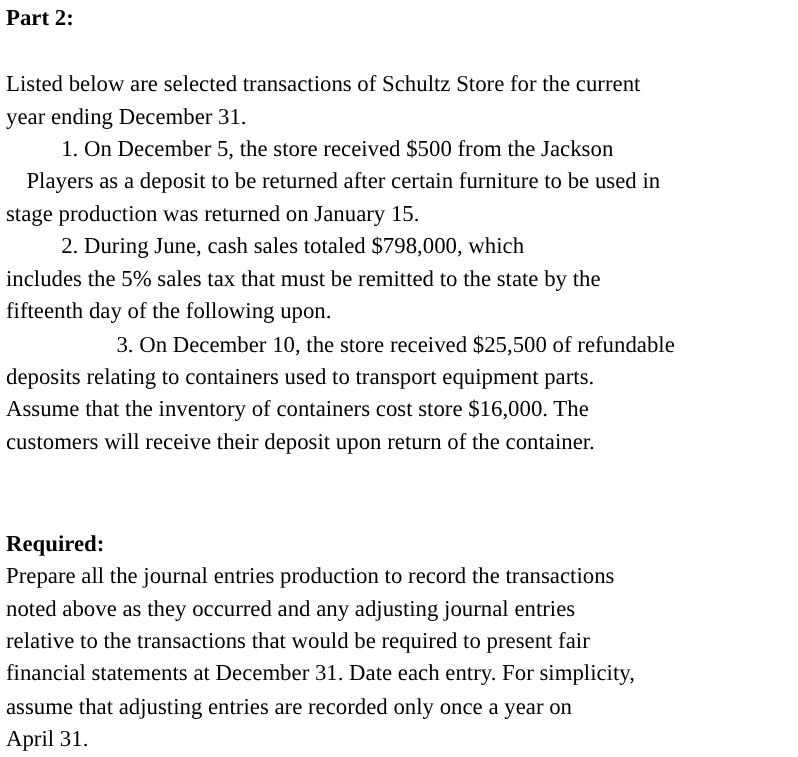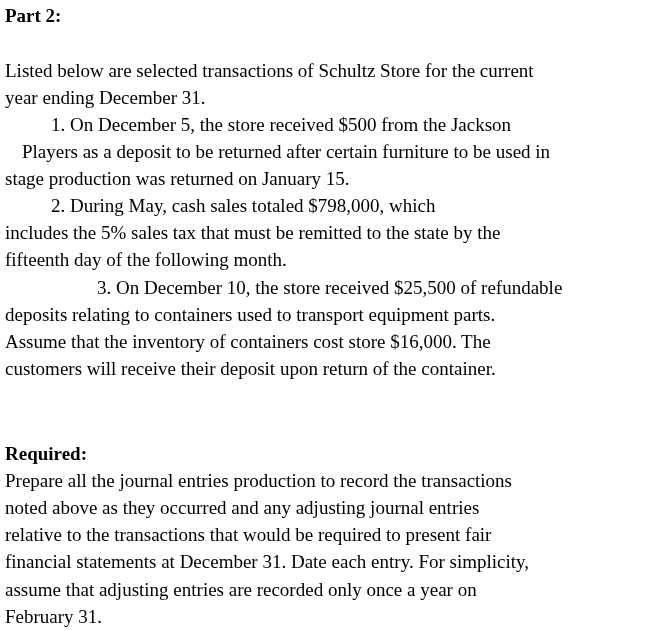--- a/index.html
+++ b/index.html
@@ -47,35 +47,35 @@
     <div class="line" style="top:84px;">year ending December 31.</div>
   </div>
 
   <div>
     <div class="line indent" style="top:111px;">1. On December 5, the store received $500 from the Jackson</div>
     <div class="line" style="top:138px;margin-left:17px;">Players as a deposit to be returned after certain furniture to be used in</div>
     <div class="line" style="top:165px;">stage production was returned on January 15.</div>
   </div>
 
   <div>
-    <div class="line indent" style="top:192px;">2. During May, cash sales totaled $798,000, which</div>
+    <div class="line indent" style="top:192px;">2. During June, cash sales totaled $798,000, which</div>
     <div class="line" style="top:219px;">includes the 5% sales tax that must be remitted to the state by the</div>
-    <div class="line" style="top:246px;">fifteenth day of the following month.</div>
+    <div class="line" style="top:246px;">fifteenth day of the following upon.</div>
   </div>
 
   <div>
     <div class="line indent" style="top:274px;margin-left:46px;">3. On December 10, the store received $25,500 of refundable</div>
     <div class="line" style="top:301px;">deposits relating to containers used to transport equipment parts.</div>
     <div class="line" style="top:328px;">Assume that the inventory of containers cost store $16,000.  The</div>
     <div class="line" style="top:355px;">customers will receive their deposit upon return of the container.</div>
   </div>
 
   <div>
     <div class="line bold" style="top:440px;">Required:</div>
     <div class="line" style="top:467px;">Prepare all the journal entries production to record the transactions</div>
     <div class="line" style="top:494px;">noted above as they occurred and any adjusting journal entries</div>
     <div class="line" style="top:521px;">relative to the transactions that would be required to present fair</div>
     <div class="line" style="top:548px;">financial statements at December 31. Date each entry. For simplicity,</div>
     <div class="line" style="top:576px;">assume that adjusting entries are recorded only once a year on</div>
-    <div class="line" style="top:603px;">February 31.</div>
+    <div class="line" style="top:603px;">April 31.</div>
   </div>
 
 </div>
 
 </body></html>

